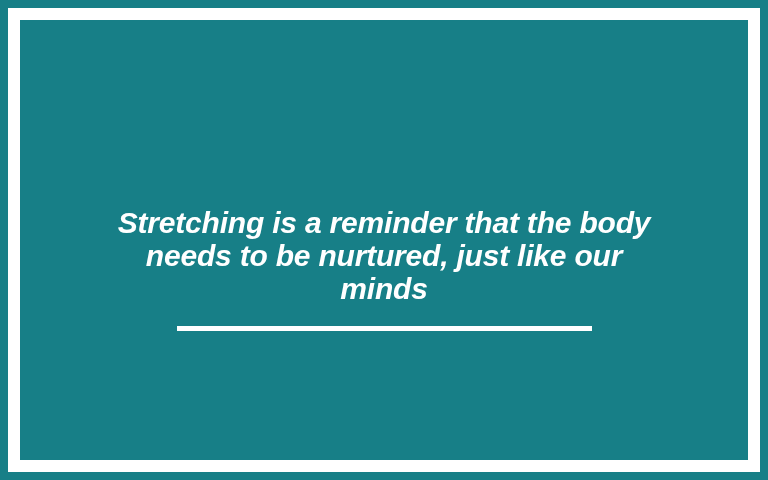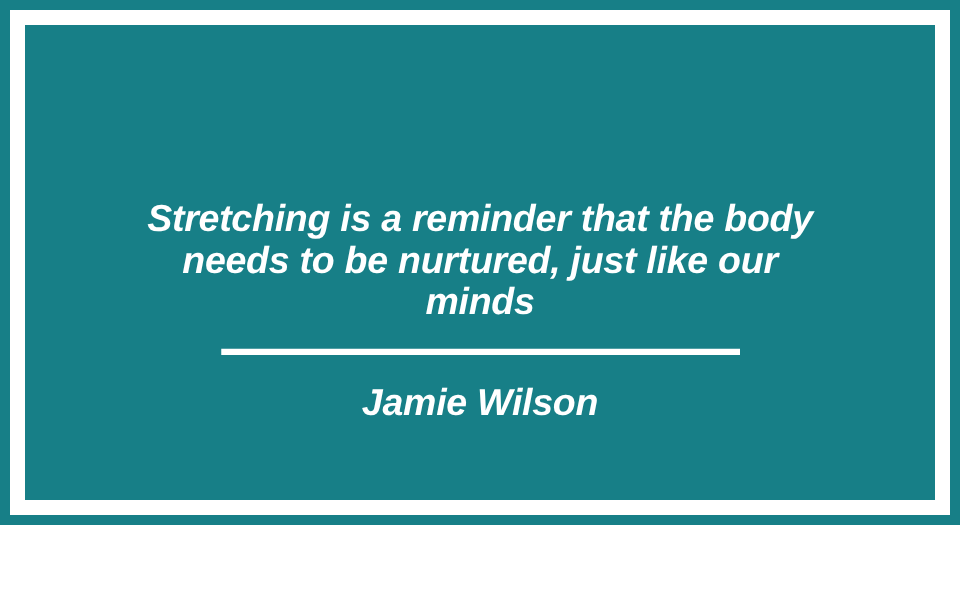--- a/index.html
+++ b/index.html
@@ -10,21 +10,21 @@
     width: 768px;
     height: 480px;
     overflow: hidden;
     font-family: "Liberation Sans", sans-serif;
   }
 
   #quote-card {
     position: relative;
     box-sizing: border-box;
     width: 768px;
-    height: 420px;
+    height: 480px;
     background: #177F87;
     display: flex;
     align-items: center;
     justify-content: center;
   }
 
   
   #card-frame {
     position: absolute;
     left: 8px;
@@ -86,16 +86,15 @@
 <div id="quote-card">
 
   <div id="card-frame"></div>
 
   <div id="quote-content">
 
     <p id="quote-text">Stretching is a reminder that the body needs to be nurtured, just like our minds</p>
 
     <div id="quote-divider"></div>
 
-    <p id="quote-author">Jamie Wilson</p>
 
   </div>
 </div>
 
 </body></html>

